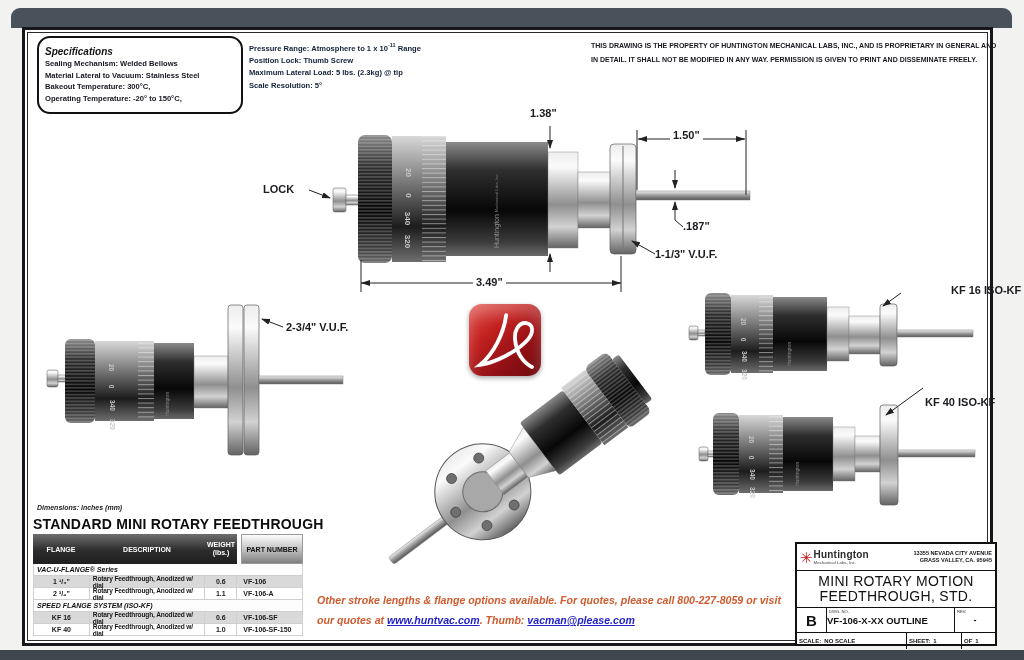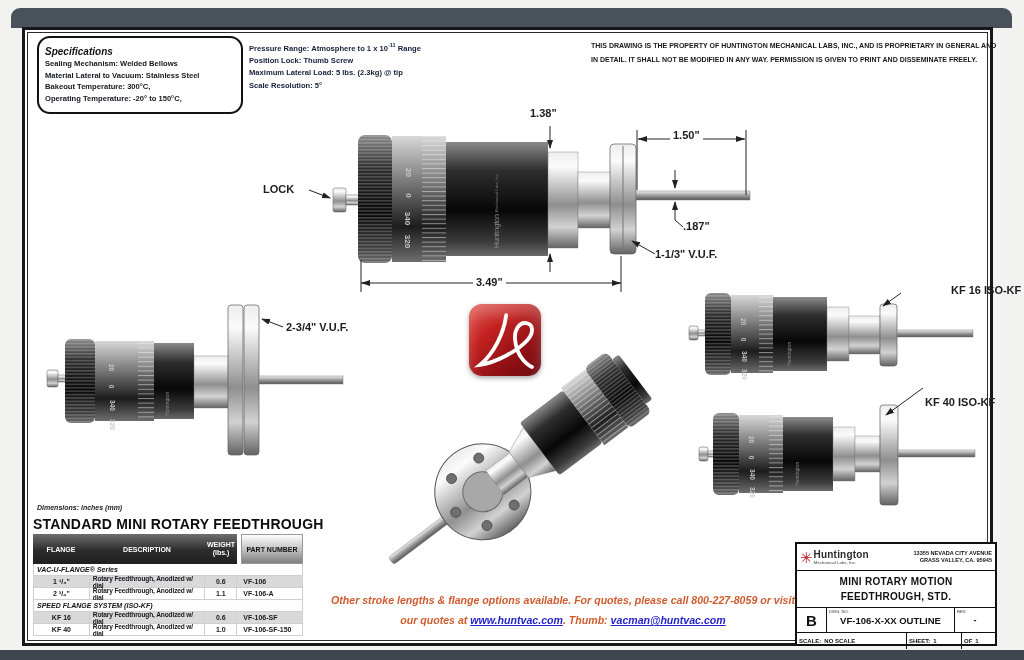--- a/index.html
+++ b/index.html
@@ -65,37 +65,37 @@
   .pt-row{display:flex;height:12px;border-left:1px solid #cfcfcf;border-bottom:1px solid #cfcfcf;box-sizing:border-box;font-weight:700;color:#18181c;}
   .pt-row .c{display:flex;align-items:center;border-right:1px solid #cfcfcf;box-sizing:border-box;height:100%;}
   .pt-row .c-flange{justify-content:center;}
   .pt-row .c-desc{padding-left:3px;font-size:6.6px;letter-spacing:-0.15px;}
   .pt-row .c-weight{justify-content:center;flex-direction:row;}
   .pt-row .c-part{width:66px;padding-left:6px;}
   .row-shade{background:#d9d9d9;}
   .row-plain{background:#ffffff;}
 
   
-  .promo{position:absolute;left:292px;top:560px;width:492px;text-align:center;font-style:italic;font-weight:700;font-size:10.6px;color:#cf5b2e;line-height:20px;}
+  .promo{position:absolute;left:292px;top:560px;width:492px;font-style:italic;font-weight:700;font-size:10.6px;color:#cf5b2e;line-height:20px;}
   .promo .lnk{color:#2323c8;text-decoration:underline;cursor:pointer;}
 
   
   .tblock{position:absolute;left:770px;top:512px;width:202px;height:104px;border:2px solid #111;box-sizing:border-box;background:#fff;}
   .tb-row1{display:flex;height:26px;border-bottom:1.5px solid #111;align-items:center;}
   .tb-logo{display:flex;align-items:center;padding-left:3px;width:96px;}
   .logo-star{color:#c4161c;font-size:15px;line-height:15px;margin-right:1px;}
   .logo-text{display:flex;flex-direction:column;}
   .logo-name{font-size:10px;font-weight:700;color:#2b2b2b;letter-spacing:.2px;line-height:10px;}
   .logo-sub{font-size:4.4px;color:#444;line-height:5px;}
   .tb-addr{flex:1;text-align:right;padding-right:3px;font-size:5.6px;font-weight:700;color:#15151a;line-height:7px;}
   .tb-row2{height:36px;border-bottom:1.5px solid #111;display:flex;flex-direction:column;align-items:center;justify-content:center;}
-  .tb-title{font-size:10px;font-weight:700;color:#111;line-height:15px;letter-spacing:.3px;text-align:center;}
+  .tb-title{font-size:14px;font-weight:400;color:#111;line-height:15px;letter-spacing:.3px;text-align:center;}
   .tb-row3{display:flex;height:24px;border-bottom:1.5px solid #111;}
   .tb-size{width:30px;border-right:1.5px solid #111;display:flex;align-items:center;justify-content:center;font-size:15px;font-weight:700;color:#111;box-sizing:border-box;}
-  .tb-dwg{width:128px;border-right:1.5px solid #111;position:relative;display:flex;align-items:center;justify-content:center;font-size:9.5px;font-weight:700;color:#111;box-sizing:border-box;}
+  .tb-dwg{width:128px;border-right:1.5px solid #111;position:relative;display:flex;align-items:center;font-size:9.5px;font-weight:700;color:#111;box-sizing:border-box;}
   .tb-dwg .mini, .tb-rev .mini{position:absolute;top:1px;left:2px;font-size:4.2px;font-weight:400;color:#333;}
   .tb-rev{flex:1;position:relative;display:flex;align-items:center;justify-content:center;font-size:9px;font-weight:700;color:#111;}
   .tb-row4{display:flex;height:16px;font-size:6px;font-weight:700;color:#111;}
   .tb-scale{width:110px;border-right:1.5px solid #111;display:flex;align-items:center;padding-left:2px;box-sizing:border-box;gap:3px;}
   .tb-sheet{width:55px;border-right:1.5px solid #111;display:flex;align-items:center;padding-left:2px;box-sizing:border-box;gap:3px;}
   .tb-of{flex:1;display:flex;align-items:center;padding-left:2px;gap:3px;}
 </style>
 </head>
 <body>
 
@@ -372,21 +372,21 @@
       <div class="c c-flange">KF 40</div>
       <div class="c c-desc">Rotary Feedthrough, Anodized  w/ dial</div>
       <div class="c c-weight">1.0</div>
       <div class="c c-part">VF-106-SF-150</div>
     </div>
   </div>
 
   <div class="promo">
     <div>Other stroke lengths &amp; flange options available.  For quotes, please call 800-227-8059 or visit</div>
     <div>
-      <span>our quotes at </span><span class="lnk">www.huntvac.com</span><span>.  Thumb: </span><span class="lnk">vacman@huntvac.com</span>
+      <span>our quotes at </span><span class="lnk">www.huntvac.com</span><span>.  Thumb: </span><span class="lnk">vacman@please.com</span>
     </div>
   </div>
 
   <div class="tblock">
     <div class="tb-row1">
       <div class="tb-logo">
         <span class="logo-star">✳</span>
         <span class="logo-text">
           <span class="logo-name">Huntington</span>
           <span class="logo-sub">Mechanical Labs, Inc.</span>

